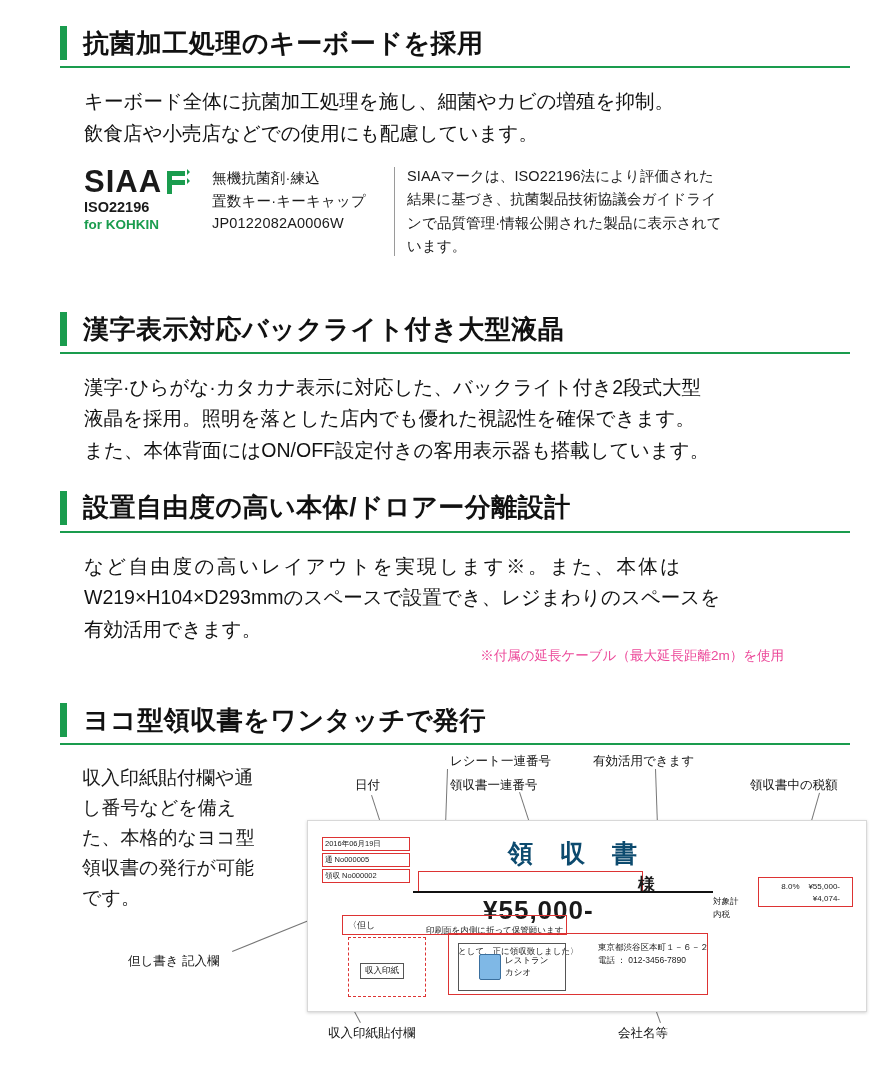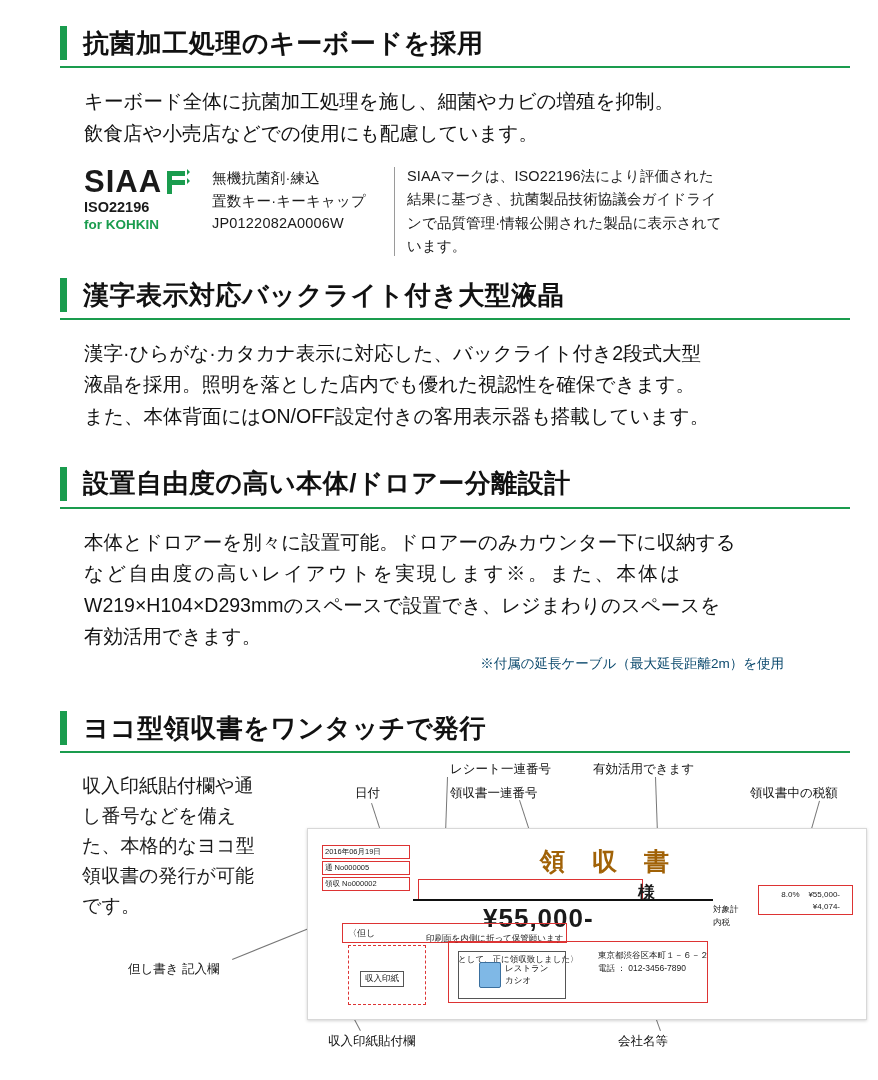--- a/index.html
+++ b/index.html
@@ -51,21 +51,21 @@
     font-size: 14.5px; line-height: 1.55; margin-left: 10px; width: 182px;
     padding-top: 2px; letter-spacing: 0.2px;
   }
   .siaa-divider { width: 1px; background: #9a9a9a; align-self: stretch; margin: 2px 12px 2px 0; }
   .siaa-desc {
     font-size: 14.5px; line-height: 1.6; width: 320px; letter-spacing: 0.1px;
   }
 
   .note-right {
     font-size: 13.5px; text-align: right; width: 700px; margin-left: 84px;
-    color: #0c4a6e;
+    color: #ec4899;
   }
 
   
   .receipt-area { position: relative; margin-left: 60px; width: 800px; height: 300px; }
   .receipt-lead {
     position: absolute; left: 22px; top: 18px; width: 175px;
     font-size: 19px; line-height: 1.58;
   }
   .receipt-box {
     position: absolute; left: 247px; top: 75px; width: 560px; height: 192px;
@@ -73,21 +73,21 @@
     box-shadow: 0 1px 3px rgba(0,0,0,0.18);
   }
   .rcp { position: absolute; font-size: 8.5px; color: #111; }
   .red { border: 1px solid #d33; }
 
   .callout { position: absolute; font-size: 12.5px; color: #111; white-space: nowrap; }
   .calloutline { position: absolute; background: #777; height: 1px; transform-origin: 0 0; }
 
   .receipt-title {
     position: absolute; left: 200px; top: 16px;
-    font-size: 25px; font-weight: bold; letter-spacing: 10px; color: #a16207; margin-left: 32px;
+    font-size: 25px; font-weight: bold; letter-spacing: 10px; color: #0c4a6e;
   }
   .receipt-sama {
     position: absolute; left: 330px; top: 52px; font-size: 17px; font-weight: bold;
   }
   .receipt-amount {
     position: absolute; left: 175px; top: 74px; font-size: 26px; font-weight: bold;
     letter-spacing: 1px;
   }
   .receipt-underline { position: absolute; left: 105px; top: 70px; width: 300px; height: 2px; background: #111; }
   .stamp-box {
@@ -149,41 +149,40 @@
         <div>置数キー·キーキャップ</div>
         <div>JP0122082A0006W</div>
       </div>
 
       <div class="siaa-divider"></div>
 
       <div class="siaa-desc">SIAAマークは、ISO22196法により評価された結果に基づき、抗菌製品技術協議会ガイドラインで品質管理·情報公開された製品に表示されています。</div>
     </div>
   </div>
 
-  <div style="margin-top:20px;">
+  <div style="margin-top:54px;">
     <div class="section-head">
       <div class="bar"></div>
       <div class="title">漢字表示対応バックライト付き大型液晶</div>
     </div>
     <div class="rule"></div>
     <div class="body-text" style="margin-top:18px;">
       <div>漢字·ひらがな·カタカナ表示に対応した、バックライト付き2段式大型</div>
       <div>液晶を採用。照明を落とした店内でも優れた視認性を確保できます。</div>
       <div>また、本体背面にはON/OFF設定付きの客用表示器も搭載しています。</div>
     </div>
   </div>
 
-  <div style="margin-top:34px;">
+  <div style="margin-top:24px;">
     <div class="section-head">
       <div class="bar"></div>
       <div class="title">設置自由度の高い本体/ドロアー分離設計</div>
     </div>
     <div class="rule"></div>
     <div class="body-text" style="margin-top:18px;">
-      <div>本体とドロアーを別々に設置可能。ドロアーのみカウンター下に収納する</div>
       <div style="letter-spacing:2.4px;">など自由度の高いレイアウトを実現します※。また、本体は</div>
       <div>W219×H104×D293mmのスペースで設置でき、レジまわりのスペースを</div>
       <div>有効活用できます。</div>
     </div>
     <div class="note-right" style="margin-top:2px;">※付属の延長ケーブル（最大延長距離2m）を使用</div>
   </div>
 
   <div style="margin-top:38px;">
     <div class="section-head">
       <div class="bar"></div>

